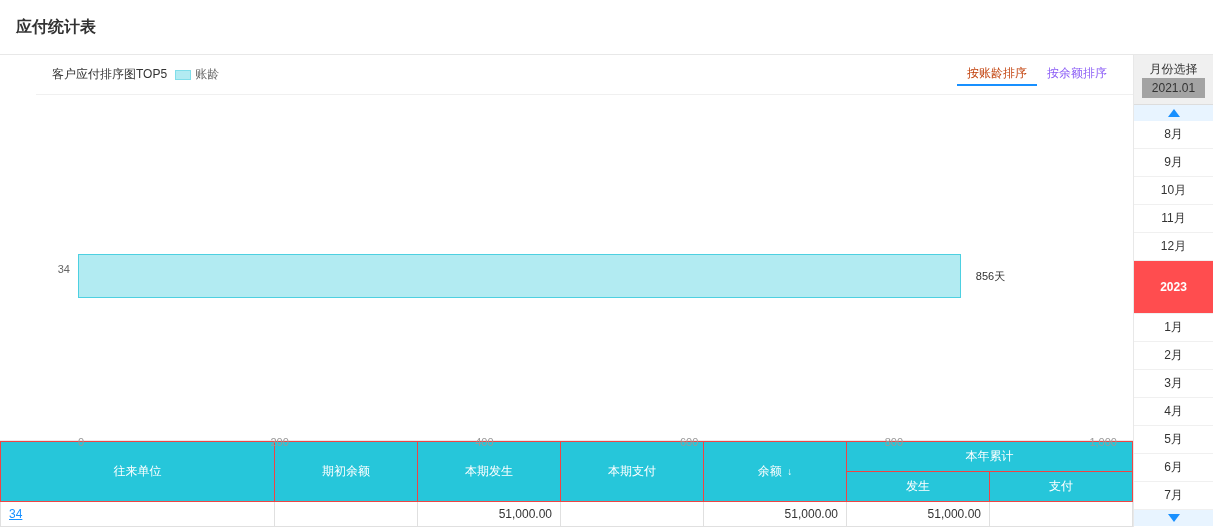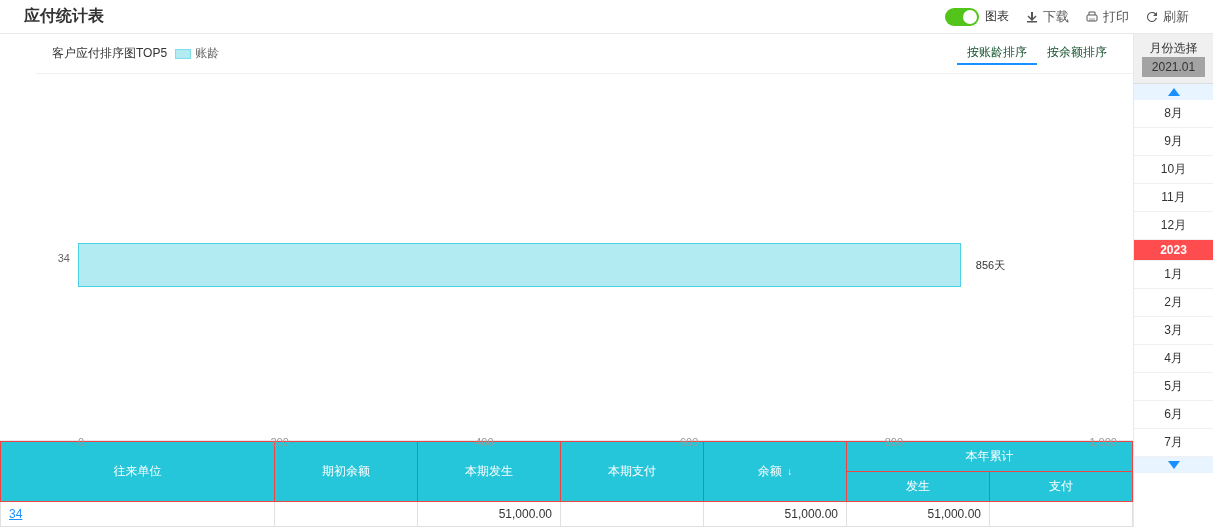--- a/index.html
+++ b/index.html
@@ -1,21 +1,21 @@
 <!DOCTYPE html>
 <html><head>
   <meta charset="utf-8">
   <style>
     * { box-sizing: border-box; margin: 0; padding: 0; }
     body { font-family: 'Microsoft YaHei', Arial, sans-serif; font-size: 12px; background: #f5f5f5; color: #333; }
 
     .page-wrapper { width: 1213px; height: 527px; display: flex; flex-direction: column; background: #fff; overflow: hidden; }
 
     
-    .header { display: flex; align-items: center; justify-content: space-between; padding: 8px 24px; background: #fff; border-bottom: 1px solid #e8e8e8; height: 34px; }
+    .header { display: flex; align-items: center; justify-content: space-between; padding: 8px 16px; background: #fff; border-bottom: 1px solid #e8e8e8; height: 55px; }
     .header-title { font-size: 16px; font-weight: bold; color: #333; }
     .header-actions { display: flex; align-items: center; gap: 16px; }
     .action-item { display: flex; align-items: center; gap: 4px; cursor: pointer; color: #555; font-size: 13px; }
 
     
     .toggle-wrapper { display: flex; align-items: center; gap: 6px; }
     .toggle { width: 34px; height: 18px; background: #52c41a; border-radius: 9px; position: relative; cursor: pointer; }
     .toggle::after { content: ''; position: absolute; width: 14px; height: 14px; background: #fff; border-radius: 50%; top: 2px; right: 2px; }
 
     
@@ -25,22 +25,22 @@
     .chart-section { flex: 1; display: flex; flex-direction: column; overflow: hidden; }
 
     
     .chart-top { display: flex; align-items: center; justify-content: space-between; padding: 8px 16px; border-bottom: 1px solid #f0f0f0; margin-left: 36px; }
     .chart-legend { display: flex; align-items: center; gap: 8px; }
     .legend-label { color: #333; font-size: 12px; }
     .legend-item { display: flex; align-items: center; gap: 4px; font-size: 12px; }
     .legend-box { width: 16px; height: 10px; background: #b2ebf2; border: 1px solid #80deea; }
     .legend-text { color: #666; }
     .chart-sort-buttons { display: flex; gap: 0; }
-    .sort-btn { padding: 2px 10px; font-size: 12px; cursor: pointer; border: none; background: none; color: #14532d; border-bottom: 2px solid transparent; }
-    .sort-btn.active { color: #14532d; border-bottom: 2px solid #1890ff; }
+    .sort-btn { padding: 2px 10px; font-size: 12px; cursor: pointer; border: none; background: none; color: #8b5cf6; border-bottom: 2px solid transparent; }
+    .sort-btn.active { color: #c2410c; border-bottom: 2px solid #1890ff; }
 
     
     .chart-area { flex: 1; padding: 10px 16px 8px 40px; position: relative; min-height: 200px; }
 
     
     .bar-chart { width: 100%; height: 100%; display: flex; flex-direction: column; }
     .bar-row { display: flex; align-items: center; flex: 1; }
     .bar-label { width: 30px; text-align: right; font-size: 11px; color: #666; margin-right: 8px; }
     .bar-container { flex: 1; position: relative; height: 30px; }
     .bar-fill { height: 100%; background: #b2ebf2; border: 1px solid #4dd0e1; position: relative; }
@@ -62,55 +62,29 @@
     
     .sidebar { width: 80px; background: #fff; border-left: 1px solid #e8e8e8; display: flex; flex-direction: column; overflow: hidden; }
     .sidebar-header { background: #f0f0f0; padding: 6px 8px; font-size: 12px; color: #333; border-bottom: 1px solid #ddd; text-align: center; }
     .sidebar-year-input { width: 100%; padding: 3px 4px; font-size: 12px; border: none; background: #a3a3a3; text-align: center; color: #333; }
     .sidebar-nav { display: flex; flex-direction: column; }
     .sidebar-up-btn, .sidebar-down-btn { background: #e8f4ff; border: none; cursor: pointer; padding: 4px; display: flex; align-items: center; justify-content: center; }
     .chevron-up { width: 0; height: 0; border-left: 6px solid transparent; border-right: 6px solid transparent; border-bottom: 8px solid #1890ff; }
     .chevron-down { width: 0; height: 0; border-left: 6px solid transparent; border-right: 6px solid transparent; border-top: 8px solid #1890ff; }
     .month-list { flex: 1; overflow-y: auto; }
     .month-item { padding: 5px 8px; font-size: 12px; color: #333; text-align: center; cursor: pointer; border-bottom: 1px solid #f0f0f0; }
-    .month-item.year-label { background: #ff4d4f; color: #fff; font-weight: bold; padding: 3px 0; }
+    .month-item.year-label { background: #ff4d4f; color: #fff; font-weight: bold; padding: 19px 0; }
   </style>
 </head>
 <body>
 
 <div class="page-wrapper">
 
   <div class="header">
     <span class="header-title">应付统计表</span>
-    <div class="header-actions">
-      <div class="toggle-wrapper">
-        <div class="toggle"></div>
-        <span>图表</span>
-      </div>
-      <div class="action-item">
-        <svg width="14" height="14" viewBox="0 0 14 14">
-          <path d="M2 11h10v1.5H2zm4-9v6l-2.5-2.5-1 1L7 11l4.5-4.5-1-1L8 8V2z" fill="#555"></path>
-        </svg>
-        <span>下载</span>
-      </div>
-      <div class="action-item">
-        <svg width="14" height="14" viewBox="0 0 14 14">
-          <rect x="2" y="5" width="10" height="6" rx="1" fill="none" stroke="#555" stroke-width="1"></rect>
-          <path d="M4 5V2h6v3" fill="none" stroke="#555" stroke-width="1"></path>
-          <rect x="4" y="8" width="6" height="3" fill="#555" opacity="0.3"></rect>
-        </svg>
-        <span>打印</span>
-      </div>
-      <div class="action-item">
-        <svg width="14" height="14" viewBox="0 0 14 14">
-          <path d="M7 2C4.24 2 2 4.24 2 7s2.24 5 5 5c2.42 0 4.44-1.72 4.9-4h-1.32C10.14 9.84 8.69 11 7 11c-2.21 0-4-1.79-4-4s1.79-4 4-4c1.1 0 2.1.45 2.82 1.18L8 6h4V2l-1.36 1.36C9.77 2.52 8.47 2 7 2z" fill="#555"></path>
-        </svg>
-        <span>刷新</span>
-      </div>
-    </div>
   </div>
 
   <div class="main-content">
 
     <div class="chart-section">
 
       <div class="chart-top">
         <div class="chart-legend">
           <span class="legend-label">客户应付排序图TOP5</span>
           <div class="legend-item">

